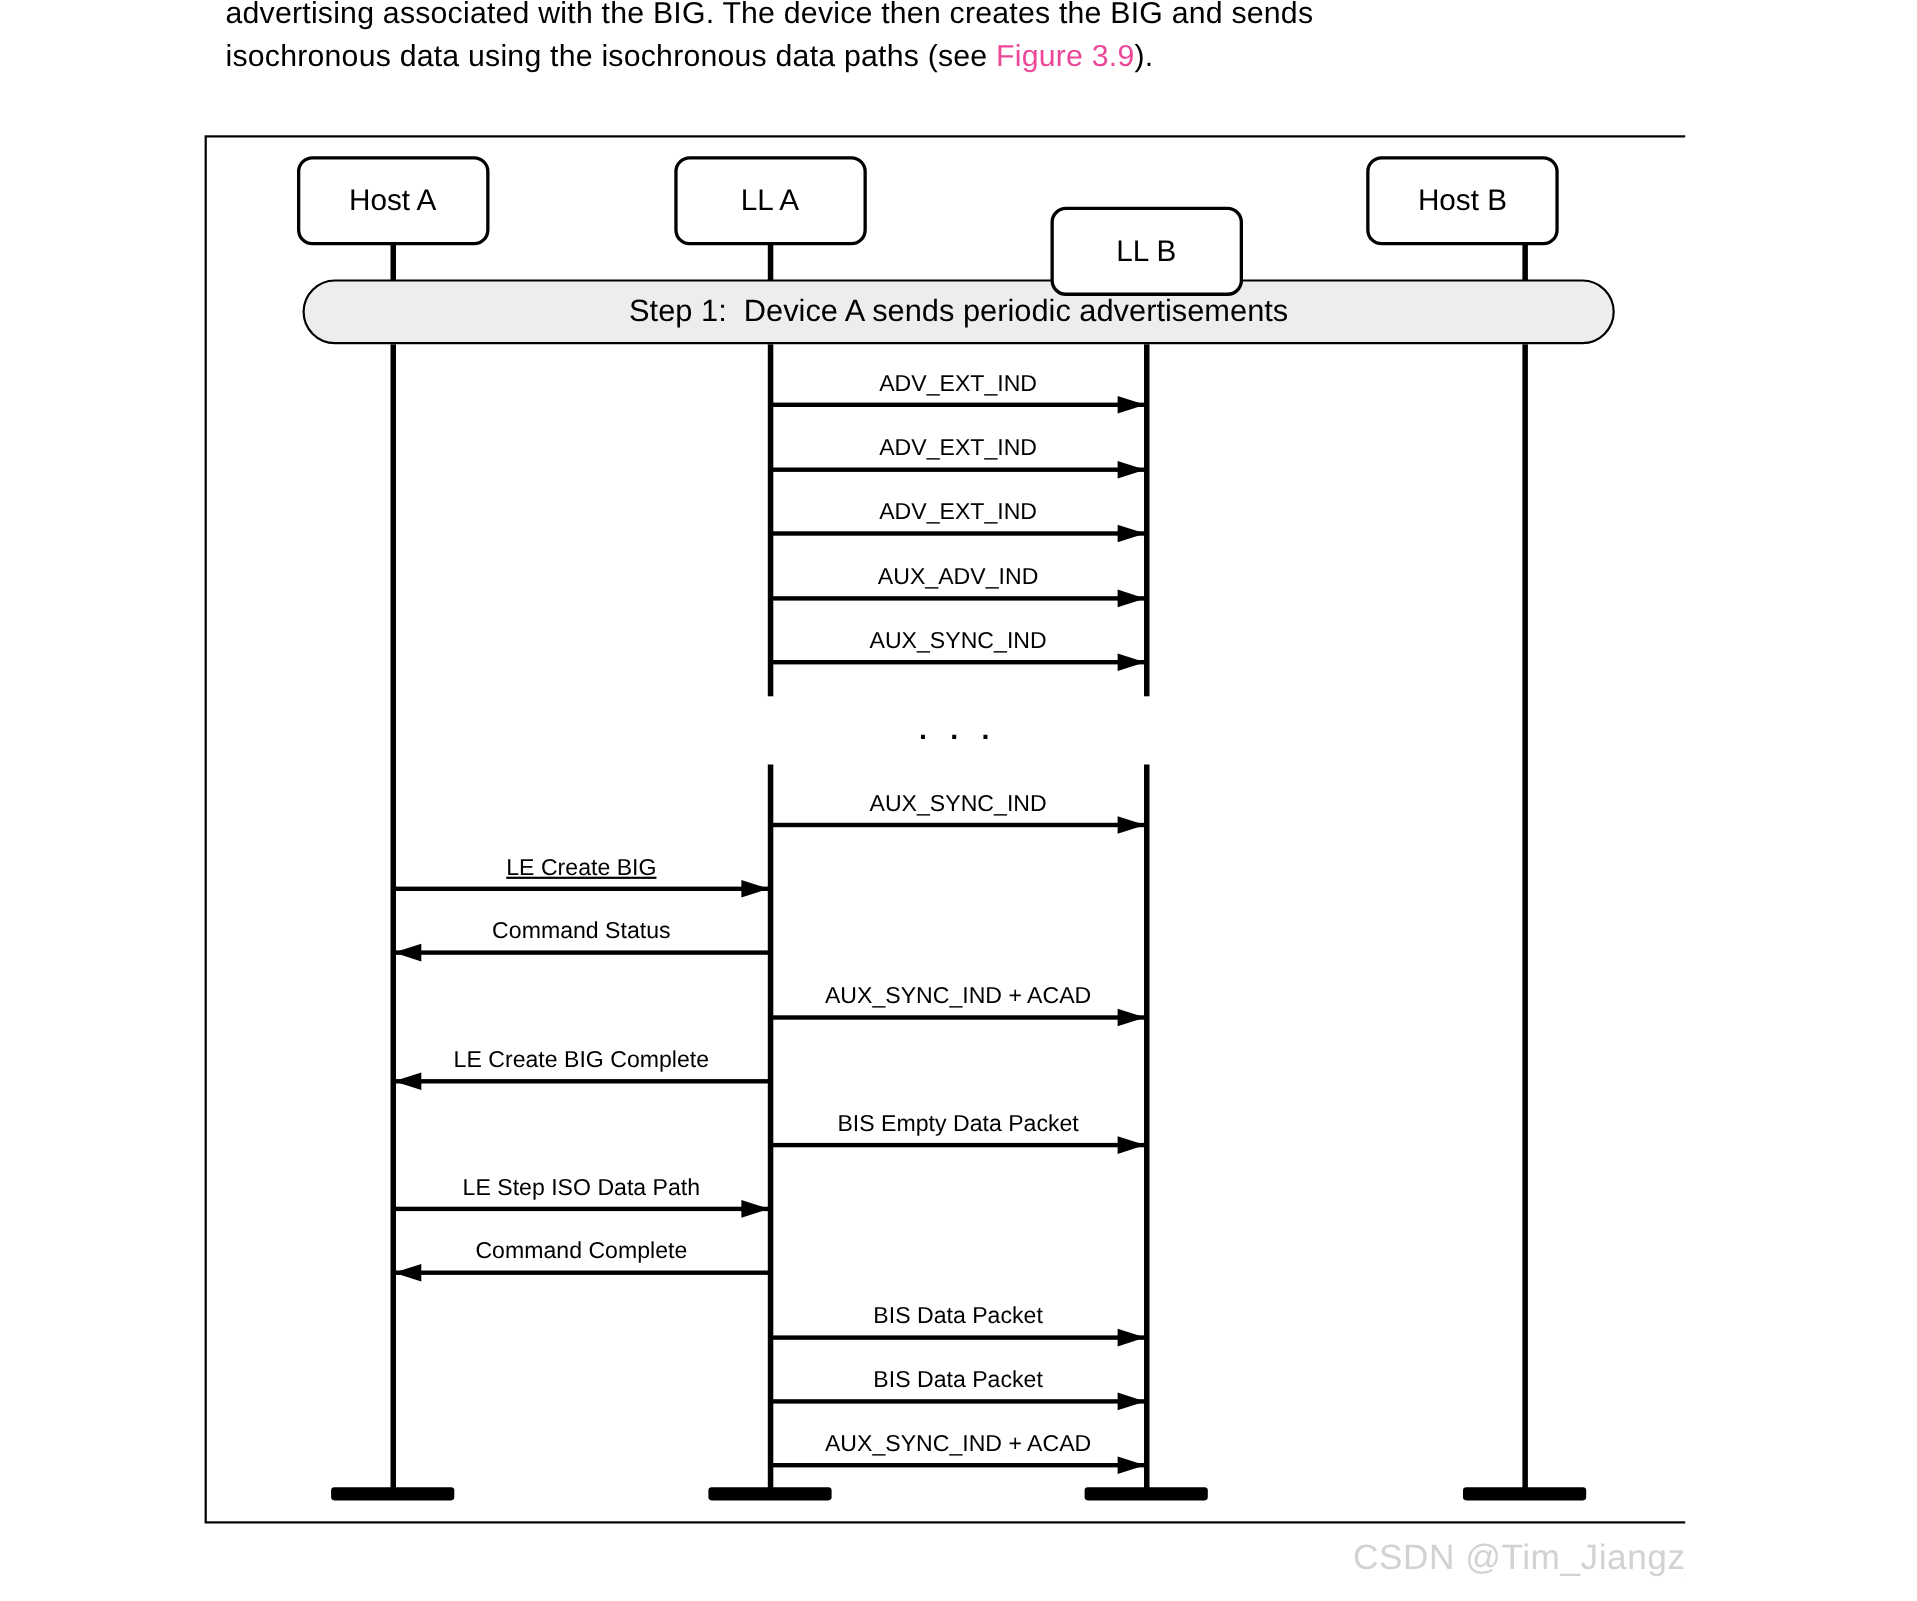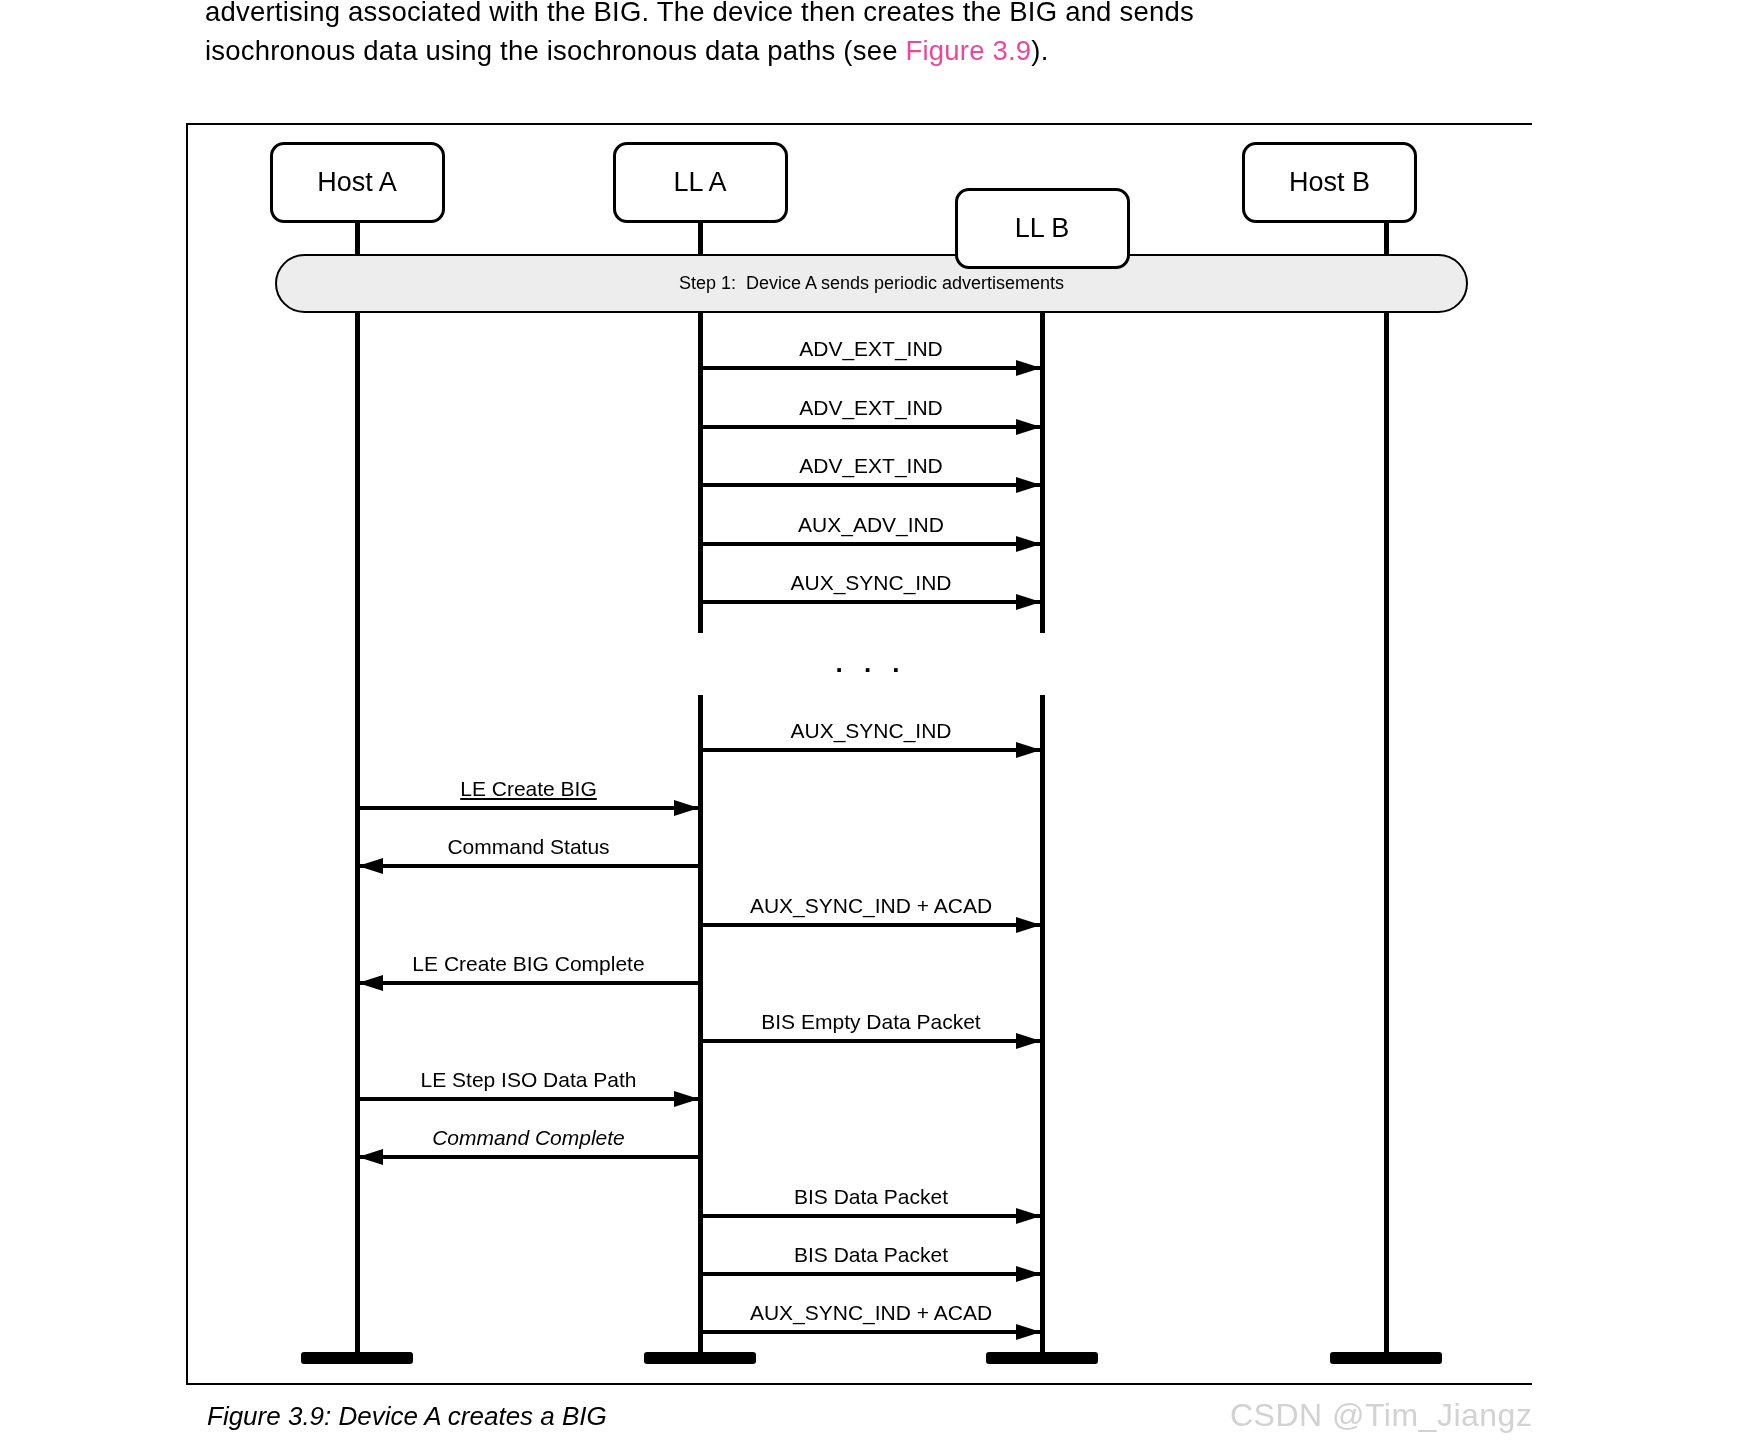--- a/index.html
+++ b/index.html
@@ -52,21 +52,21 @@
     position: absolute;
     left: 275px;
     top: 254px;
     width: 1193px;
     height: 59px;
     border: 2.5px solid #000000;
     border-radius: 30px;
     box-sizing: border-box;
     text-align: center;
     line-height: 54px;
-    font-size: 18px;
+    font-size: 28px;
     white-space: pre;
     z-index: 2;
   }
   .msg-line { position: absolute; height: 4px; background: #000000; z-index: 2; }
   .msg-head { position: absolute; width: 0; height: 0; z-index: 3; }
   .msg-head.right { border-top: 8px solid transparent; border-bottom: 8px solid transparent; border-left: 25px solid #000000; }
   .msg-head.left  { border-top: 8px solid transparent; border-bottom: 8px solid transparent; border-right: 25px solid #000000; }
   .msg-label {
     position: absolute;
     text-align: center;
@@ -163,27 +163,26 @@
       <div class="msg-head left" style="left: 358px; top: 974.8px;"></div>
       <div class="msg-label" style="left: 357px; width: 343px; top: 951.8px;">LE Create BIG Complete</div>
       <div class="msg-line" style="left: 700px; top: 1039px; width: 342px;"></div>
       <div class="msg-head right" style="left: 1016px; top: 1033px;"></div>
       <div class="msg-label" style="left: 700px; width: 342px; top: 1010px;">BIS Empty Data Packet</div>
       <div class="msg-line" style="left: 357px; top: 1097.2px; width: 343px;"></div>
       <div class="msg-head right" style="left: 674px; top: 1091.2px;"></div>
       <div class="msg-label" style="left: 357px; width: 343px; top: 1068.2px;">LE Step ISO Data Path</div>
       <div class="msg-line" style="left: 357px; top: 1155.4px; width: 343px;"></div>
       <div class="msg-head left" style="left: 358px; top: 1149.4px;"></div>
-      <div class="msg-label" style="left: 357px; width: 343px; top: 1126.4px; font-style: italic;">Command Complete</div>
+      <div class="msg-label" style="left: 357px; width: 343px; top: 1126.4px;">Command Complete</div>
       <div class="msg-line" style="left: 700px; top: 1213.6px; width: 342px;"></div>
       <div class="msg-head right" style="left: 1016px; top: 1207.6px;"></div>
       <div class="msg-label" style="left: 700px; width: 342px; top: 1184.6px;">BIS Data Packet</div>
       <div class="msg-line" style="left: 700px; top: 1271.8px; width: 342px;"></div>
       <div class="msg-head right" style="left: 1016px; top: 1265.8px;"></div>
       <div class="msg-label" style="left: 700px; width: 342px; top: 1242.8px;">BIS Data Packet</div>
       <div class="msg-line" style="left: 700px; top: 1330px; width: 342px;"></div>
       <div class="msg-head right" style="left: 1016px; top: 1324px;"></div>
       <div class="msg-label" style="left: 700px; width: 342px; top: 1301px;">AUX_SYNC_IND + ACAD</div>
     </div>
 
-  <div class="caption">Figure 3.9: Device A creates a BIG</div>
   <div class="watermark">CSDN @Tim_Jiangzj</div>
 </div>
 
 </body></html>

